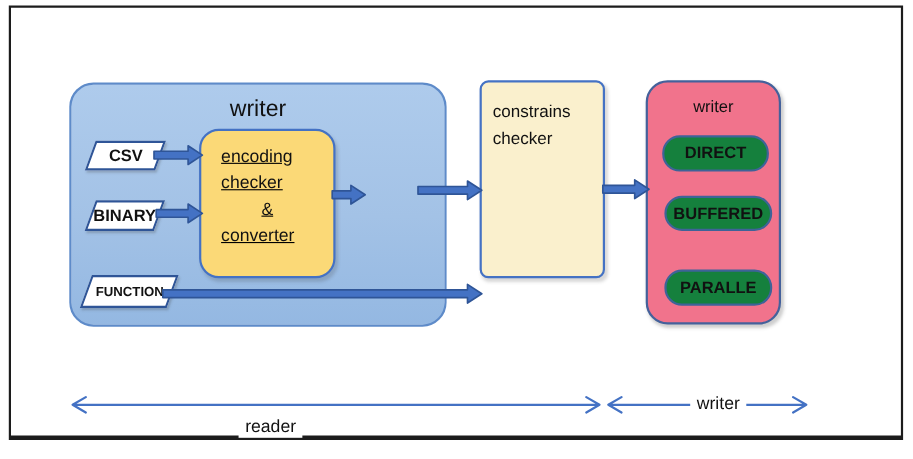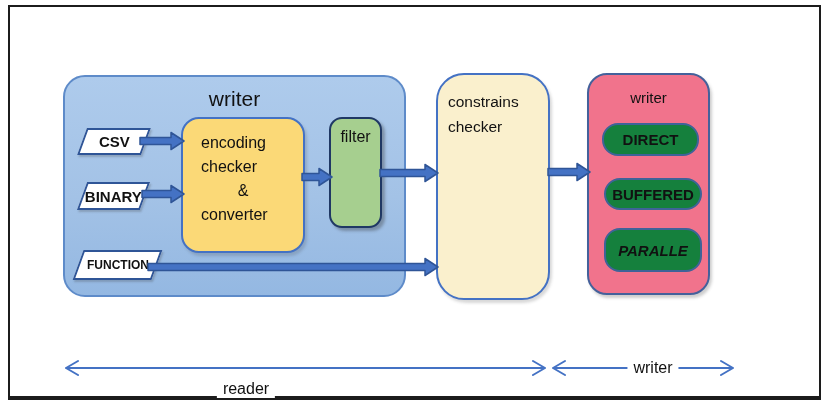--- a/index.html
+++ b/index.html
@@ -68,20 +68,21 @@
   .encoder {
     position: absolute;
     left: 181px; top: 117px;
     width: 124px; height: 136px;
     background: #fbd977;
     border: 2px solid #4472c4;
     border-radius: 18px;
     box-sizing: border-box;
     padding-top: 12px;
     box-shadow: 2px 3px 3px rgba(60,60,60,0.2);
+    text-decoration: underline;
   }
   .encoder .line {
     font-size: 16px;
     line-height: 24px;
     color: #111;
     padding-left: 18px;
   }
   .encoder .line.amp {
     padding-left: 0;
     text-align: center;
@@ -101,24 +102,24 @@
     display: block;
     margin-top: 9px;
     text-align: center;
     font-size: 16px;
     color: #111;
   }
   
   .constraints-box {
     position: absolute;
     left: 436px; top: 73px;
-    width: 114px; height: 227px;
+    width: 114px; height: 180px;
     background: #faf0cd;
     border: 2px solid #4472c4;
-    border-radius: 28px;
+    border-radius: 8px;
     box-sizing: border-box;
     padding: 14px 0 0 10px;
     box-shadow: 2px 3px 3px rgba(60,60,60,0.2);
   }
   .constraints-box .line {
     font-size: 15.5px;
     line-height: 25px;
     color: #111;
   }
   
@@ -151,21 +152,21 @@
     box-sizing: border-box;
   }
   .pill > span {
     font-size: 15px;
     font-weight: 600;
     color: #111;
     white-space: nowrap;
   }
   .pill.p1 { left: 13px; top: 48px;  width: 97px; height: 33px; }
   .pill.p2 { left: 15px; top: 103px; width: 98px; height: 32px; }
-  .pill.p3 { left: 15px; top: 153px; width: 98px; height: 44px; font-style: italic; }
+  .pill.p3 { left: 15px; top: 170px; width: 98px; height: 33px; }
   
   svg.arrows {
     position: absolute;
     left: 0; top: 0;
     width: 830px; height: 417px;
     pointer-events: none;
   }
   .thick-arrow {
     fill: #4472c4;
     stroke: #2f5597;
@@ -213,23 +214,20 @@
     <span>FUNCTION</span>
   </div>
 
   <div class="encoder">
     <div class="line">encoding</div>
     <div class="line">checker</div>
     <div class="line amp">&amp;</div>
     <div class="line">converter</div>
   </div>
 
-  <div class="filter-box">
-    <span class="lbl">filter</span>
-  </div>
 
   <div class="constraints-box">
     <div class="line">constrains</div>
     <div class="line">checker</div>
   </div>
 
   <div class="writer-box">
     <div class="writer-title">writer</div>
     <div class="pill p1">
       <span>DIRECT</span>

